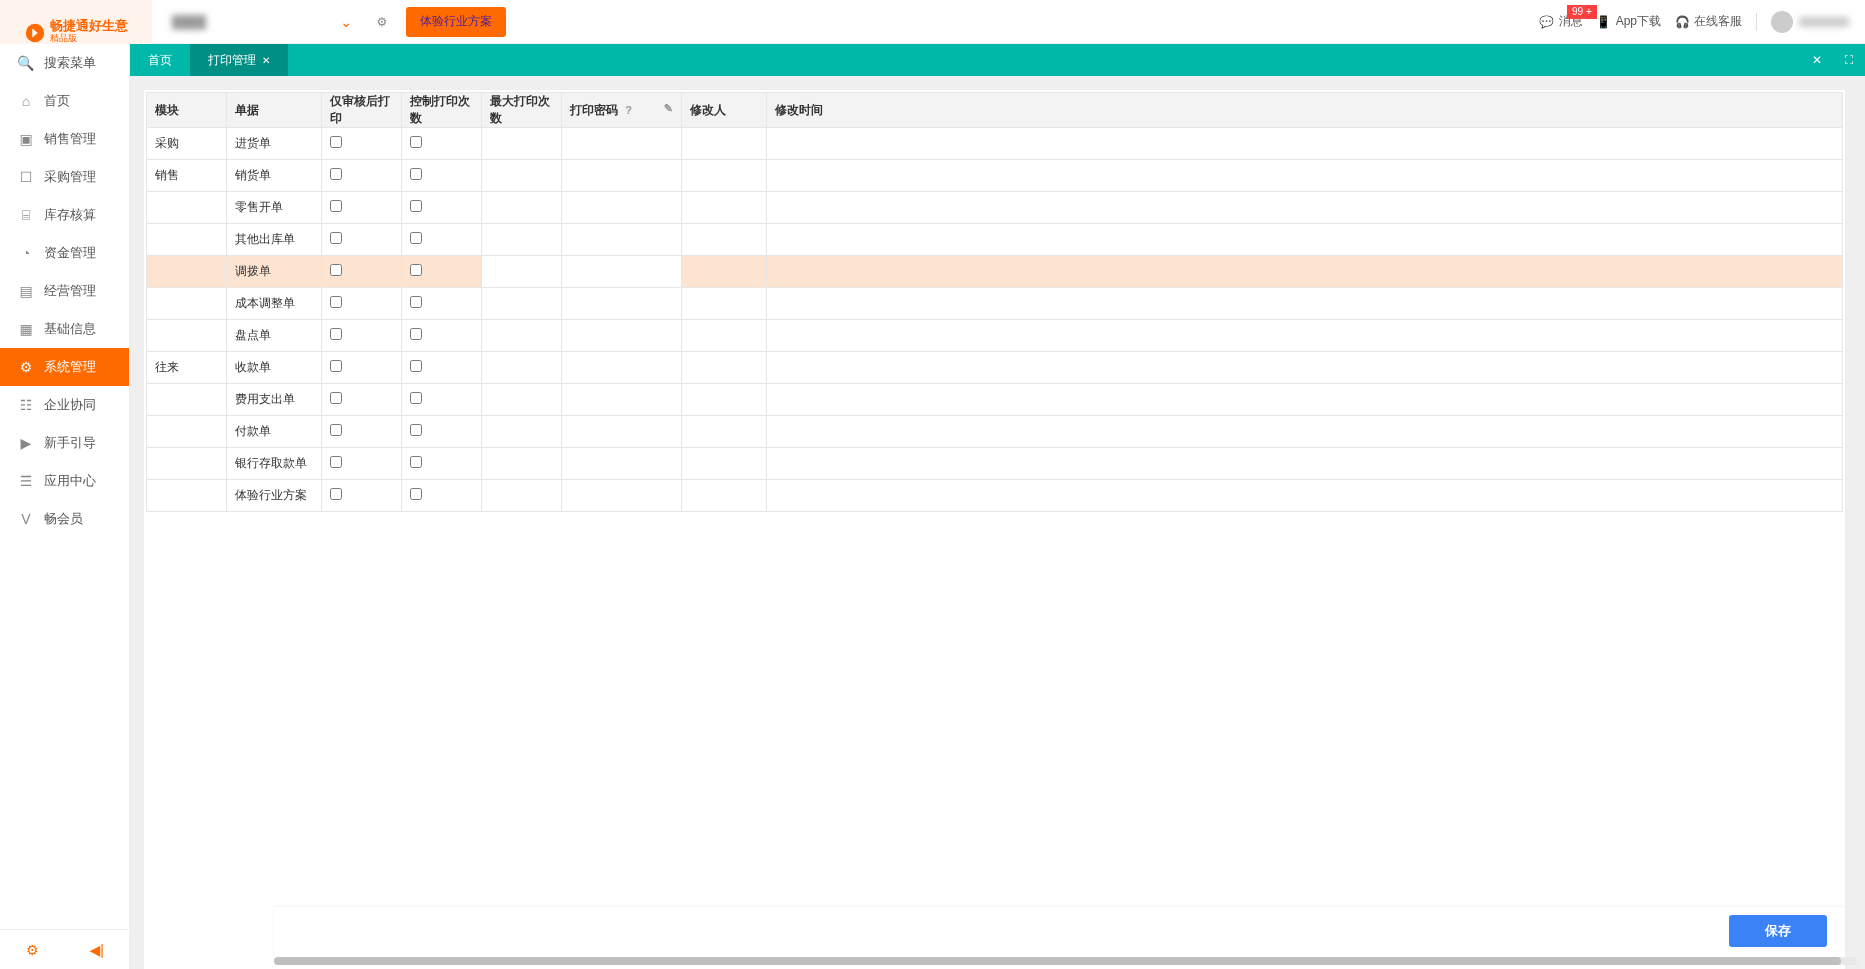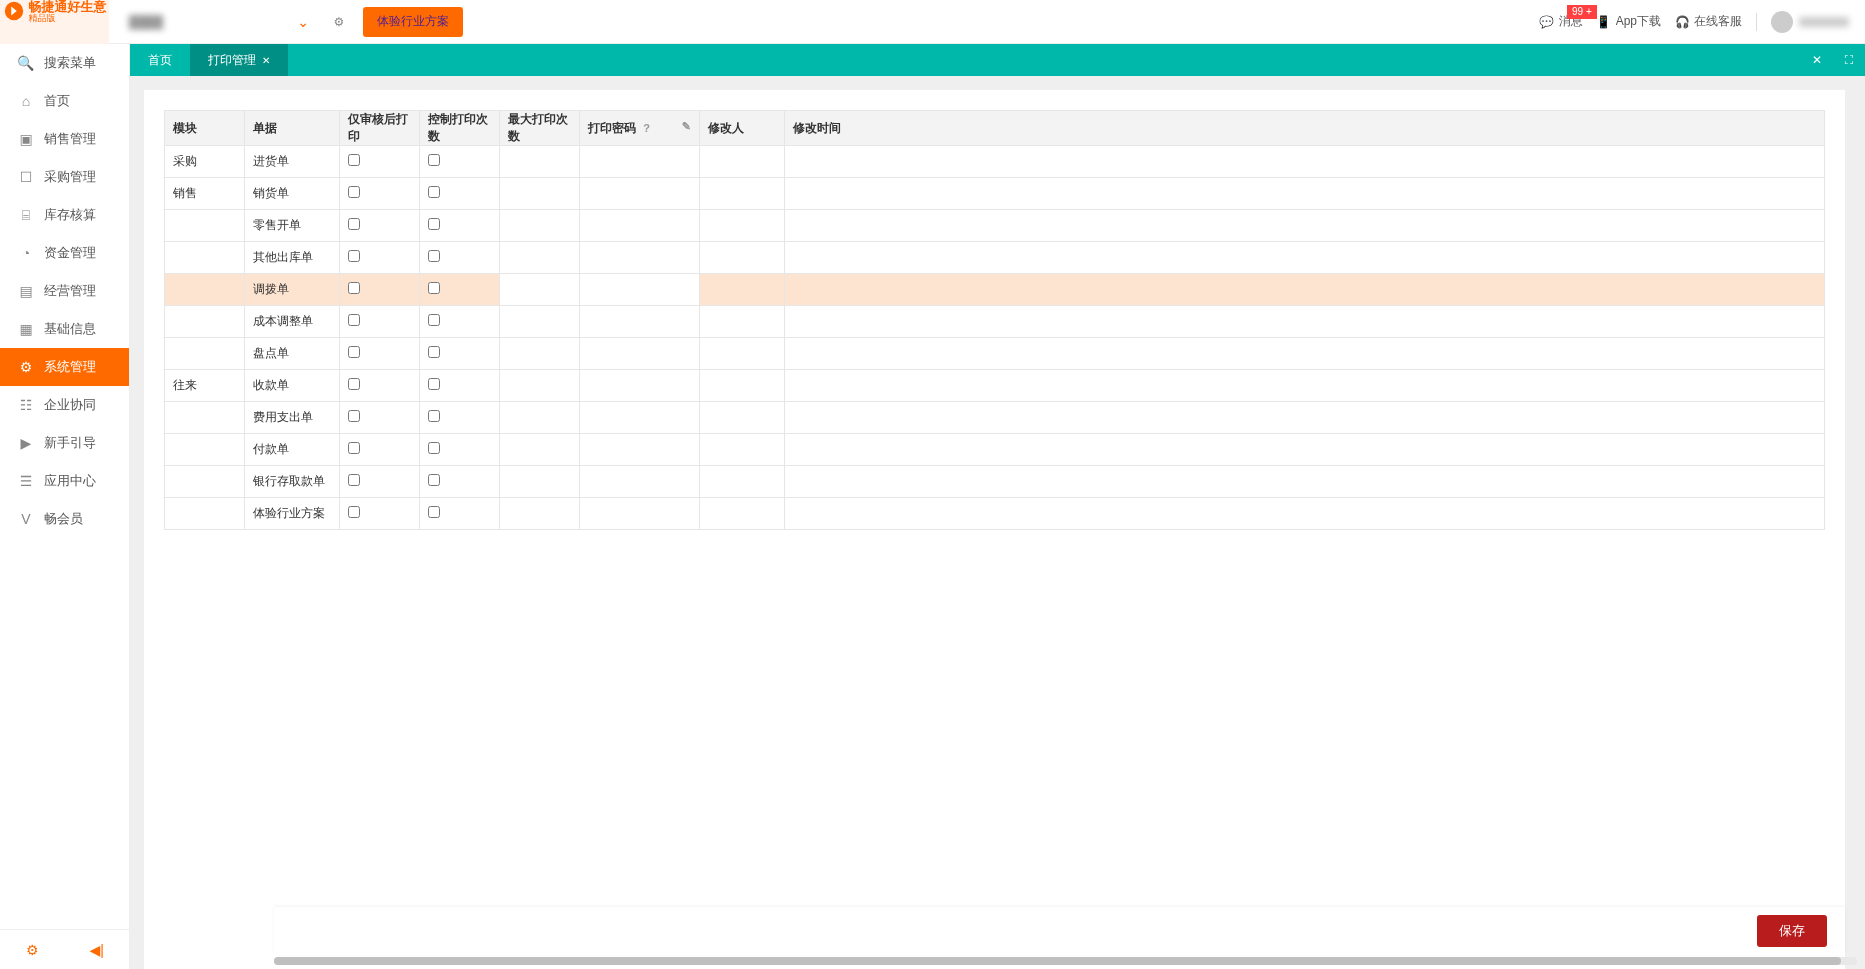--- a/index.html
+++ b/index.html
@@ -1,20 +1,20 @@
 <!DOCTYPE html>
 <html><head>
 <meta charset="utf-8">
 <style>
 * { margin: 0; padding: 0; box-sizing: border-box; }
 body { font-family: "Microsoft YaHei", Arial, sans-serif; font-size: 12px; color: #333; background: #fff; width: 1865px; height: 969px; overflow: hidden; position: relative; }
 
 
 .topbar { height: 44px; display: flex; align-items: center; background: #fff; border-bottom: 1px solid #eee; }
-.logo { width: 109px; height: 44px; display: flex; align-items: flex-start; justify-content: center; background: #fff3eb; }
+.logo { width: 152px; height: 44px; display: flex; align-items: flex-end; justify-content: center; background: #fff3eb; }
 .logo-icon { width: 22px; height: 22px; margin-right: 4px; }
 .logo-text { display: flex; flex-direction: column; line-height: 1.1; }
 .logo-text .big { font-size: 13px; color: #f60; font-weight: 600; }
 .logo-text .small { font-size: 9px; color: #f60; }
 .account-sel { width: 200px; height: 30px; margin-left: 10px; display: flex; align-items: center; justify-content: space-between; padding: 0 10px; color: #bbb; position: relative; }
 .account-sel .blur { filter: blur(3px); color: #999; }
 .account-sel .chev { color: #f60; font-size: 14px; }
 .gear-btn { margin-left: 6px; width: 28px; height: 28px; display: flex; align-items: center; justify-content: center; color: #888; }
 .industry-btn { margin-left: 10px; height: 30px; padding: 0 14px; background: #ff6a00; color: #4c1d95; border: none; border-radius: 3px; font-size: 12px; cursor: pointer; }
 .topbar-spacer { flex: 1; }
@@ -38,21 +38,21 @@
 
 
 .main { flex: 1; background: #efefef; display: flex; flex-direction: column; position: relative; }
 .tabbar { height: 32px; background: #00b8a9; display: flex; align-items: stretch; color: #fff; }
 .tab { padding: 0 18px; display: flex; align-items: center; gap: 6px; font-size: 12px; cursor: pointer; }
 .tab.active { background: #008f85; }
 .tab .close { font-size: 10px; }
 .tabbar-spacer { flex: 1; }
 .tabbar-act { width: 32px; display: flex; align-items: center; justify-content: center; cursor: pointer; }
 
-.content-panel { margin: 14px 20px 0 14px; background: #fff; flex: 1; overflow: auto; padding: 20px; position: relative; }
+.content-panel { margin: 14px 20px 0 14px; background: #fff; flex: 1; overflow: auto; padding: 2px; position: relative; }
 
 
 table.tbl { border-collapse: collapse; width: 100%; table-layout: fixed; }
 table.tbl th, table.tbl td { border: 1px solid #e6e6e6; height: 32px; padding: 0 8px; font-size: 12px; text-align: left; vertical-align: middle; }
 table.tbl thead th { background: #f3f3f3; font-weight: 600; color: #333; }
 col.c-module { width: 80px; }
 col.c-doc { width: 95px; }
 col.c-chk1 { width: 80px; }
 col.c-chk2 { width: 80px; }
 col.c-max { width: 80px; }
@@ -62,21 +62,21 @@
 .cell-icon { color: #999; margin-left: 4px; font-size: 11px; }
 .edit-icon { float: right; color: #999; font-size: 11px; }
 tr.highlight td { background: #fde4d1; }
 tr.highlight td.input-cell { background: #fff; padding: 0; }
 .input-cell input { width: 100%; height: 100%; border: none; outline: none; padding: 0 6px; font-size: 12px; }
 td.chk { text-align: center; }
 input[type=checkbox] { width: 12px; height: 12px; }
 
 
 .footer-bar { position: absolute; left: 144px; right: 20px; bottom: 14px; height: 48px; background: #fff; display: flex; align-items: center; justify-content: flex-end; padding-right: 18px; box-shadow: 0 -1px 3px rgba(0,0,0,0.05); }
-.save-btn { height: 32px; padding: 0 22px; background: #b91c1c; color: #fff; border: none; border-radius: 3px; font-size: 13px; cursor: pointer; }
+.save-btn { height: 32px; padding: 0 36px; background: #3b82f6; color: #fff; border: none; border-radius: 3px; font-size: 13px; cursor: pointer; font-weight: bold; }
 .hscroll { position: absolute; left: 144px; right: 8px; bottom: 4px; height: 8px; background: #e8e8e8; border-radius: 4px; }
 .hscroll::before { content:""; position:absolute; left:0; top:0; bottom:0; width: 99%; background:#bfbfbf; border-radius:4px; }
 
 
 .ico { font-family: Arial; }
 </style>
 </head>
 <body>
 
 <div class="topbar">

